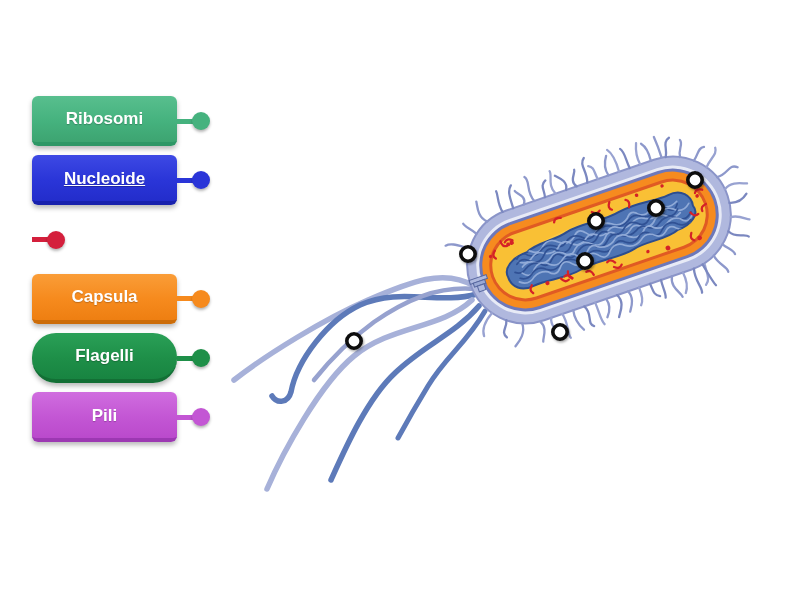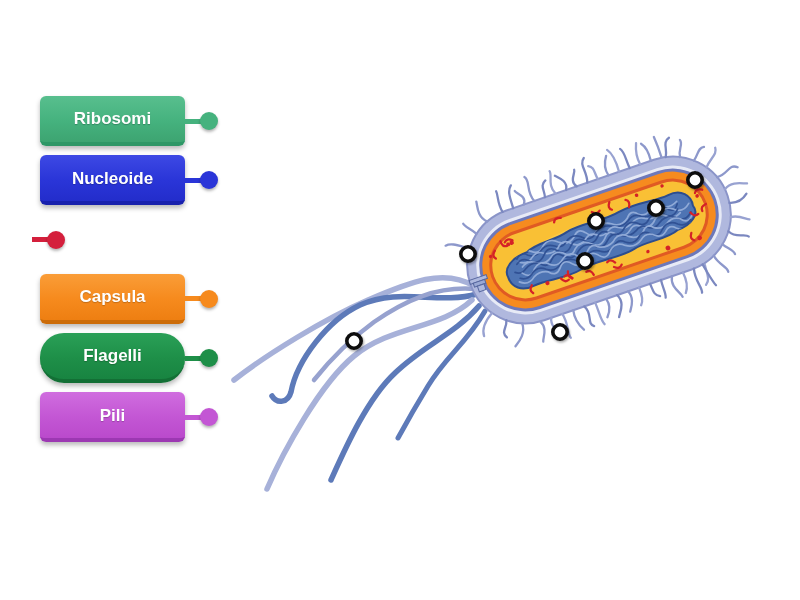--- a/index.html
+++ b/index.html
@@ -6,30 +6,30 @@
   body{width:800px;height:600px;overflow:hidden;font-family:"Liberation Sans",sans-serif;}
   .canvas{position:relative;width:800px;height:600px;background:#ffffff;}
 
   
   .labels{position:absolute;left:32px;top:96px;display:flex;flex-direction:column;gap:9.3px;z-index:5;}
   .label-item{display:flex;align-items:center;height:50px;cursor:grab;}
   .chip{width:145px;height:50px;border-radius:6px;box-sizing:border-box;
         display:flex;align-items:center;justify-content:center;text-align:center;
         color:#fff;font-weight:bold;font-size:17px;line-height:1.15;padding:2px 6px;
         text-shadow:0 1px 1px rgba(0,0,0,.22);
-        box-shadow:0 3px 5px rgba(0,0,0,.28);margin-left:8px;}
+        box-shadow:0 3px 5px rgba(0,0,0,.28);}
   .conn-line{width:16px;height:5px;}
   .conn-dot{width:18px;height:18px;border-radius:50%;margin-left:-1px;
             box-shadow:0 2px 3px rgba(0,0,0,.3);}
 
   .c0 .chip{background:linear-gradient(#58bf8e,#45b27e 55%,#3da471);border-bottom:4px solid #2e9766;}
   .c0 .conn-line,.c0 .conn-dot{background:#45b27e;}
   .c1 .chip{background:linear-gradient(#5cb5ec,#3aa0e2 55%,#3093d6);border-bottom:4px solid #1e7fc2;}
   .c1 .conn-line,.c1 .conn-dot{background:#35a2e4;}
-  .c2 .chip{background:linear-gradient(#3d49e4,#2a35d8 55%,#232dcb);border-bottom:4px solid #1821ad;}
+  .c2 .chip{background:linear-gradient(#3d49e4,#2a35d8 55%,#232dcb);border-bottom:4px solid #1821ad;text-decoration:underline;}
   .c2 .conn-line,.c2 .conn-dot{background:#2a35d8;}
   .c3 .chip{background:linear-gradient(#e23353,#d41f3c 55%,#c71a35);border-bottom:4px solid #a8142c;}
   .c3 .conn-line,.c3 .conn-dot{background:#d41f3c;}
   .c4 .chip{background:linear-gradient(#fa9d38,#f68a1d 55%,#ee7f12);border-bottom:4px solid #cc6c08;text-align:center;}
   .c4 .conn-line,.c4 .conn-dot{background:#f68a1d;}
   .c5 .chip{background:linear-gradient(#2aa057,#1e8f48 55%,#188441);border-bottom:4px solid #136f35;border-radius:24px;}
   .c5 .conn-line,.c5 .conn-dot{background:#1e8f48;}
   .c6 .chip{background:linear-gradient(#d06ddf,#c356d4 55%,#ba4acc);border-bottom:4px solid #9c38b2;}
   .c6 .conn-line,.c6 .conn-dot{background:#c356d4;}
 

